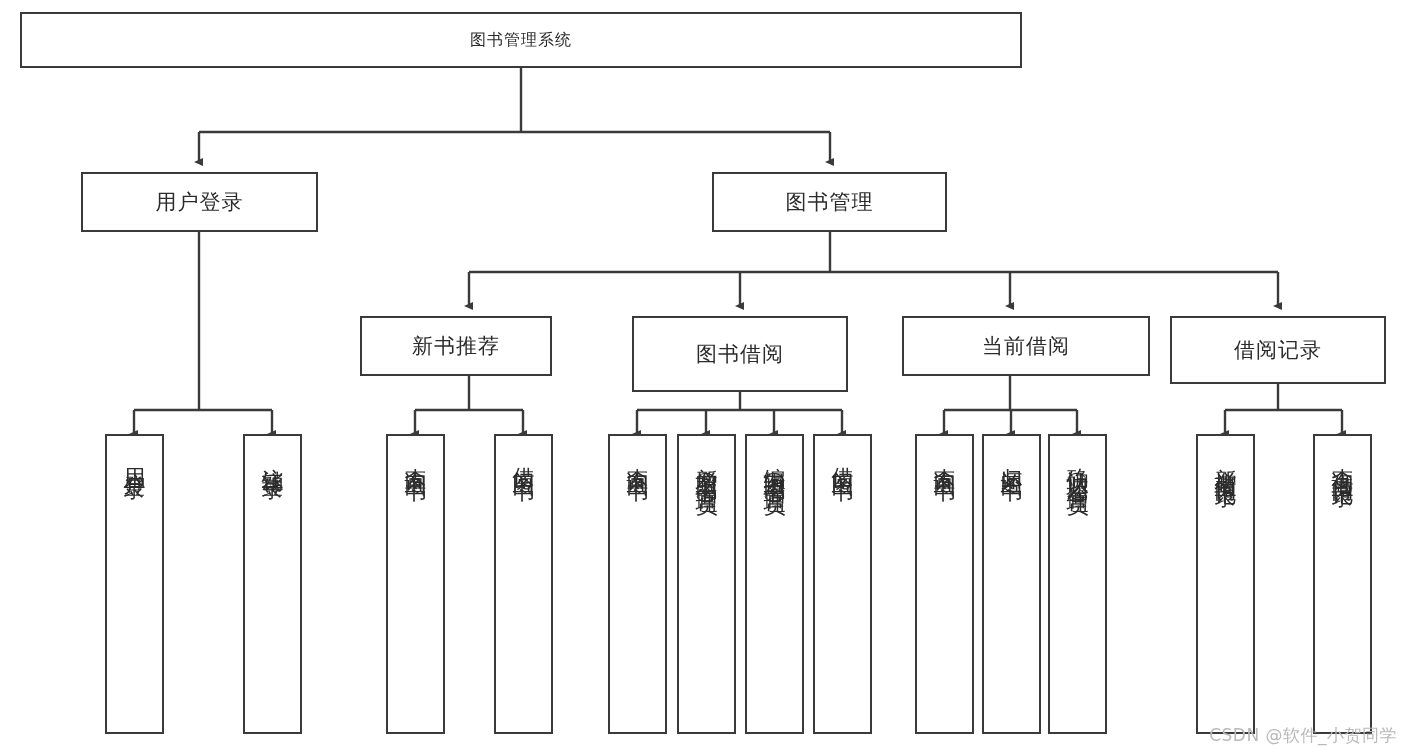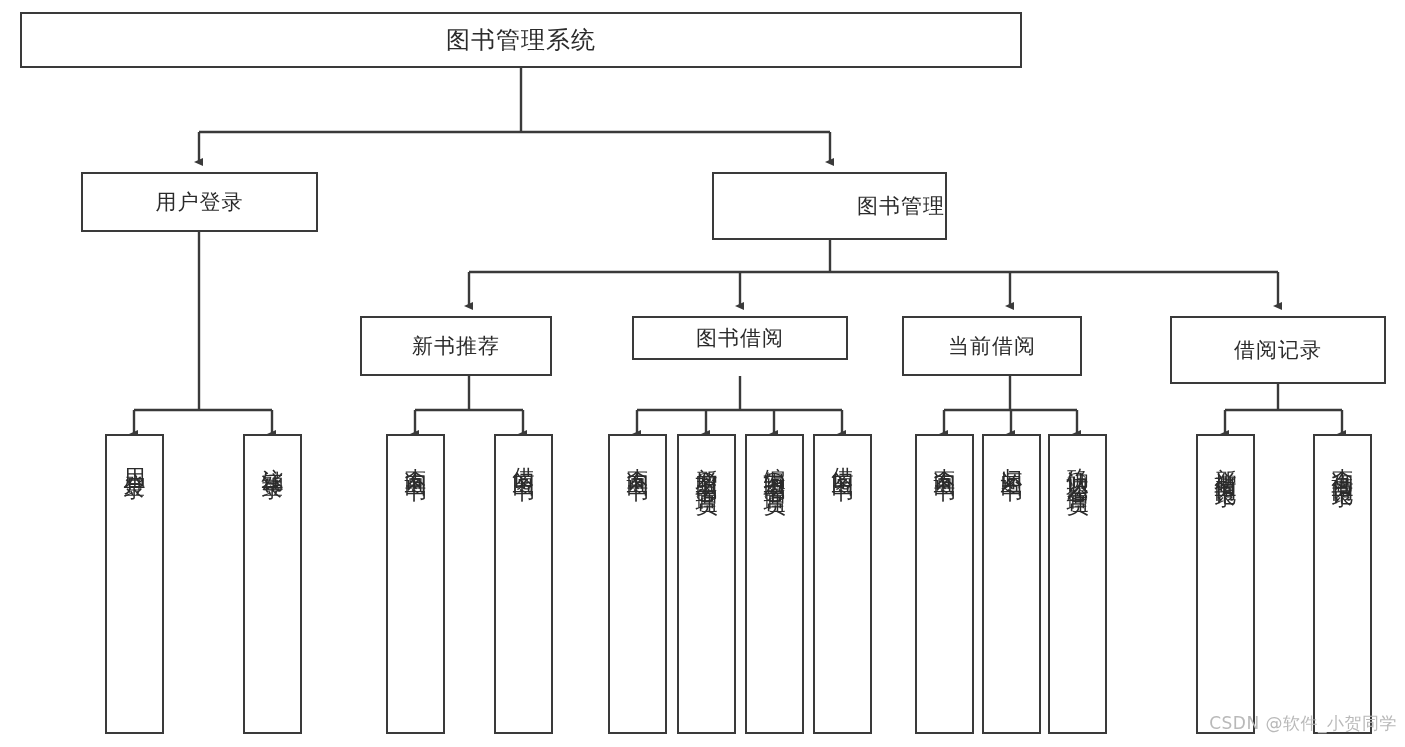--- a/index.html
+++ b/index.html
@@ -1,33 +1,33 @@
 <!DOCTYPE html>
 <html><head>
 <meta charset="utf-8">
 <style>
   html,body{margin:0;padding:0;background:#ffffff;}
   body{width:1405px;height:747px;overflow:hidden;font-family:"DejaVu Sans","Liberation Sans",sans-serif;}
   #diagram-root{position:relative;width:1405px;height:747px;background:#ffffff;}
   svg#connectors{position:absolute;left:0;top:0;width:1405px;height:747px;}
   .node-box{position:absolute;box-sizing:border-box;background:#ffffff;border:2px solid #3a3a3a;display:flex;align-items:center;justify-content:center;}
   .node-label{color:#2b2b2b;font-size:21px;line-height:1.18;letter-spacing:1px;white-space:nowrap;}
-  .node-box.root .node-label{font-size:24px;text-align:right;}
+  .node-box.root .node-label{font-size:16px;text-align:right;}
   .node-box.leaf{align-items:flex-start;justify-content:center;padding-top:14px;}
   .node-box.leaf .node-label{
      writing-mode:vertical-rl;
      text-orientation:upright;
      -webkit-writing-mode:vertical-rl;
      font-size:22px;
      line-height:1.08;
      letter-spacing:4px;
      white-space:normal;
      max-height:690px;
   }
-  .watermark{position:absolute;right:8px;bottom:12px;color:#b9b9b9;font-size:17px;letter-spacing:0.5px;white-space:nowrap;text-align:center;}
+  .watermark{position:absolute;right:8px;bottom:0;color:#b9b9b9;font-size:17px;letter-spacing:0.5px;white-space:nowrap;text-align:center;}
 </style>
 </head>
 <body>
 
 <div id="diagram-root">
 
   <svg id="connectors" viewBox="0 0 1405 747">
     <defs>
       <marker id="arrow" markerWidth="10" markerHeight="10" refX="5" refY="5" orient="auto" markerUnits="userSpaceOnUse">
         <path d="M1,1 L9,1 L5,10 Z" fill="#3a3a3a"></path>
@@ -77,31 +77,31 @@
     </g>
   </svg>
 
   <div class="node-box root" style="left:20px;top:12px;width:1002px;height:56px;">
     <span class="node-label">图书管理系统</span>
   </div>
 
   <div class="node-box" style="left:81px;top:172px;width:237px;height:60px;">
     <span class="node-label">用户登录</span>
   </div>
-  <div class="node-box" style="left:712px;top:172px;width:235px;height:68px;justify-content:flex-end;">
+  <div class="node-box" style="left:712px;top:172px;width:235px;height:60px;">
     <span class="node-label">图书管理</span>
   </div>
 
   <div class="node-box" style="left:360px;top:316px;width:192px;height:60px;">
     <span class="node-label">新书推荐</span>
   </div>
-  <div class="node-box" style="left:632px;top:316px;width:216px;height:44px;">
+  <div class="node-box" style="left:632px;top:316px;width:216px;height:76px;">
     <span class="node-label">图书借阅</span>
   </div>
-  <div class="node-box" style="left:902px;top:316px;width:180px;height:60px;">
+  <div class="node-box" style="left:902px;top:316px;width:248px;height:60px;">
     <span class="node-label">当前借阅</span>
   </div>
   <div class="node-box" style="left:1170px;top:316px;width:216px;height:68px;">
     <span class="node-label">借阅记录</span>
   </div>
 
   <div class="node-box leaf" style="left:105px;top:434px;width:59px;height:300px;">
     <span class="node-label">用户登录</span>
   </div>
   <div class="node-box leaf" style="left:243px;top:434px;width:59px;height:300px;">

